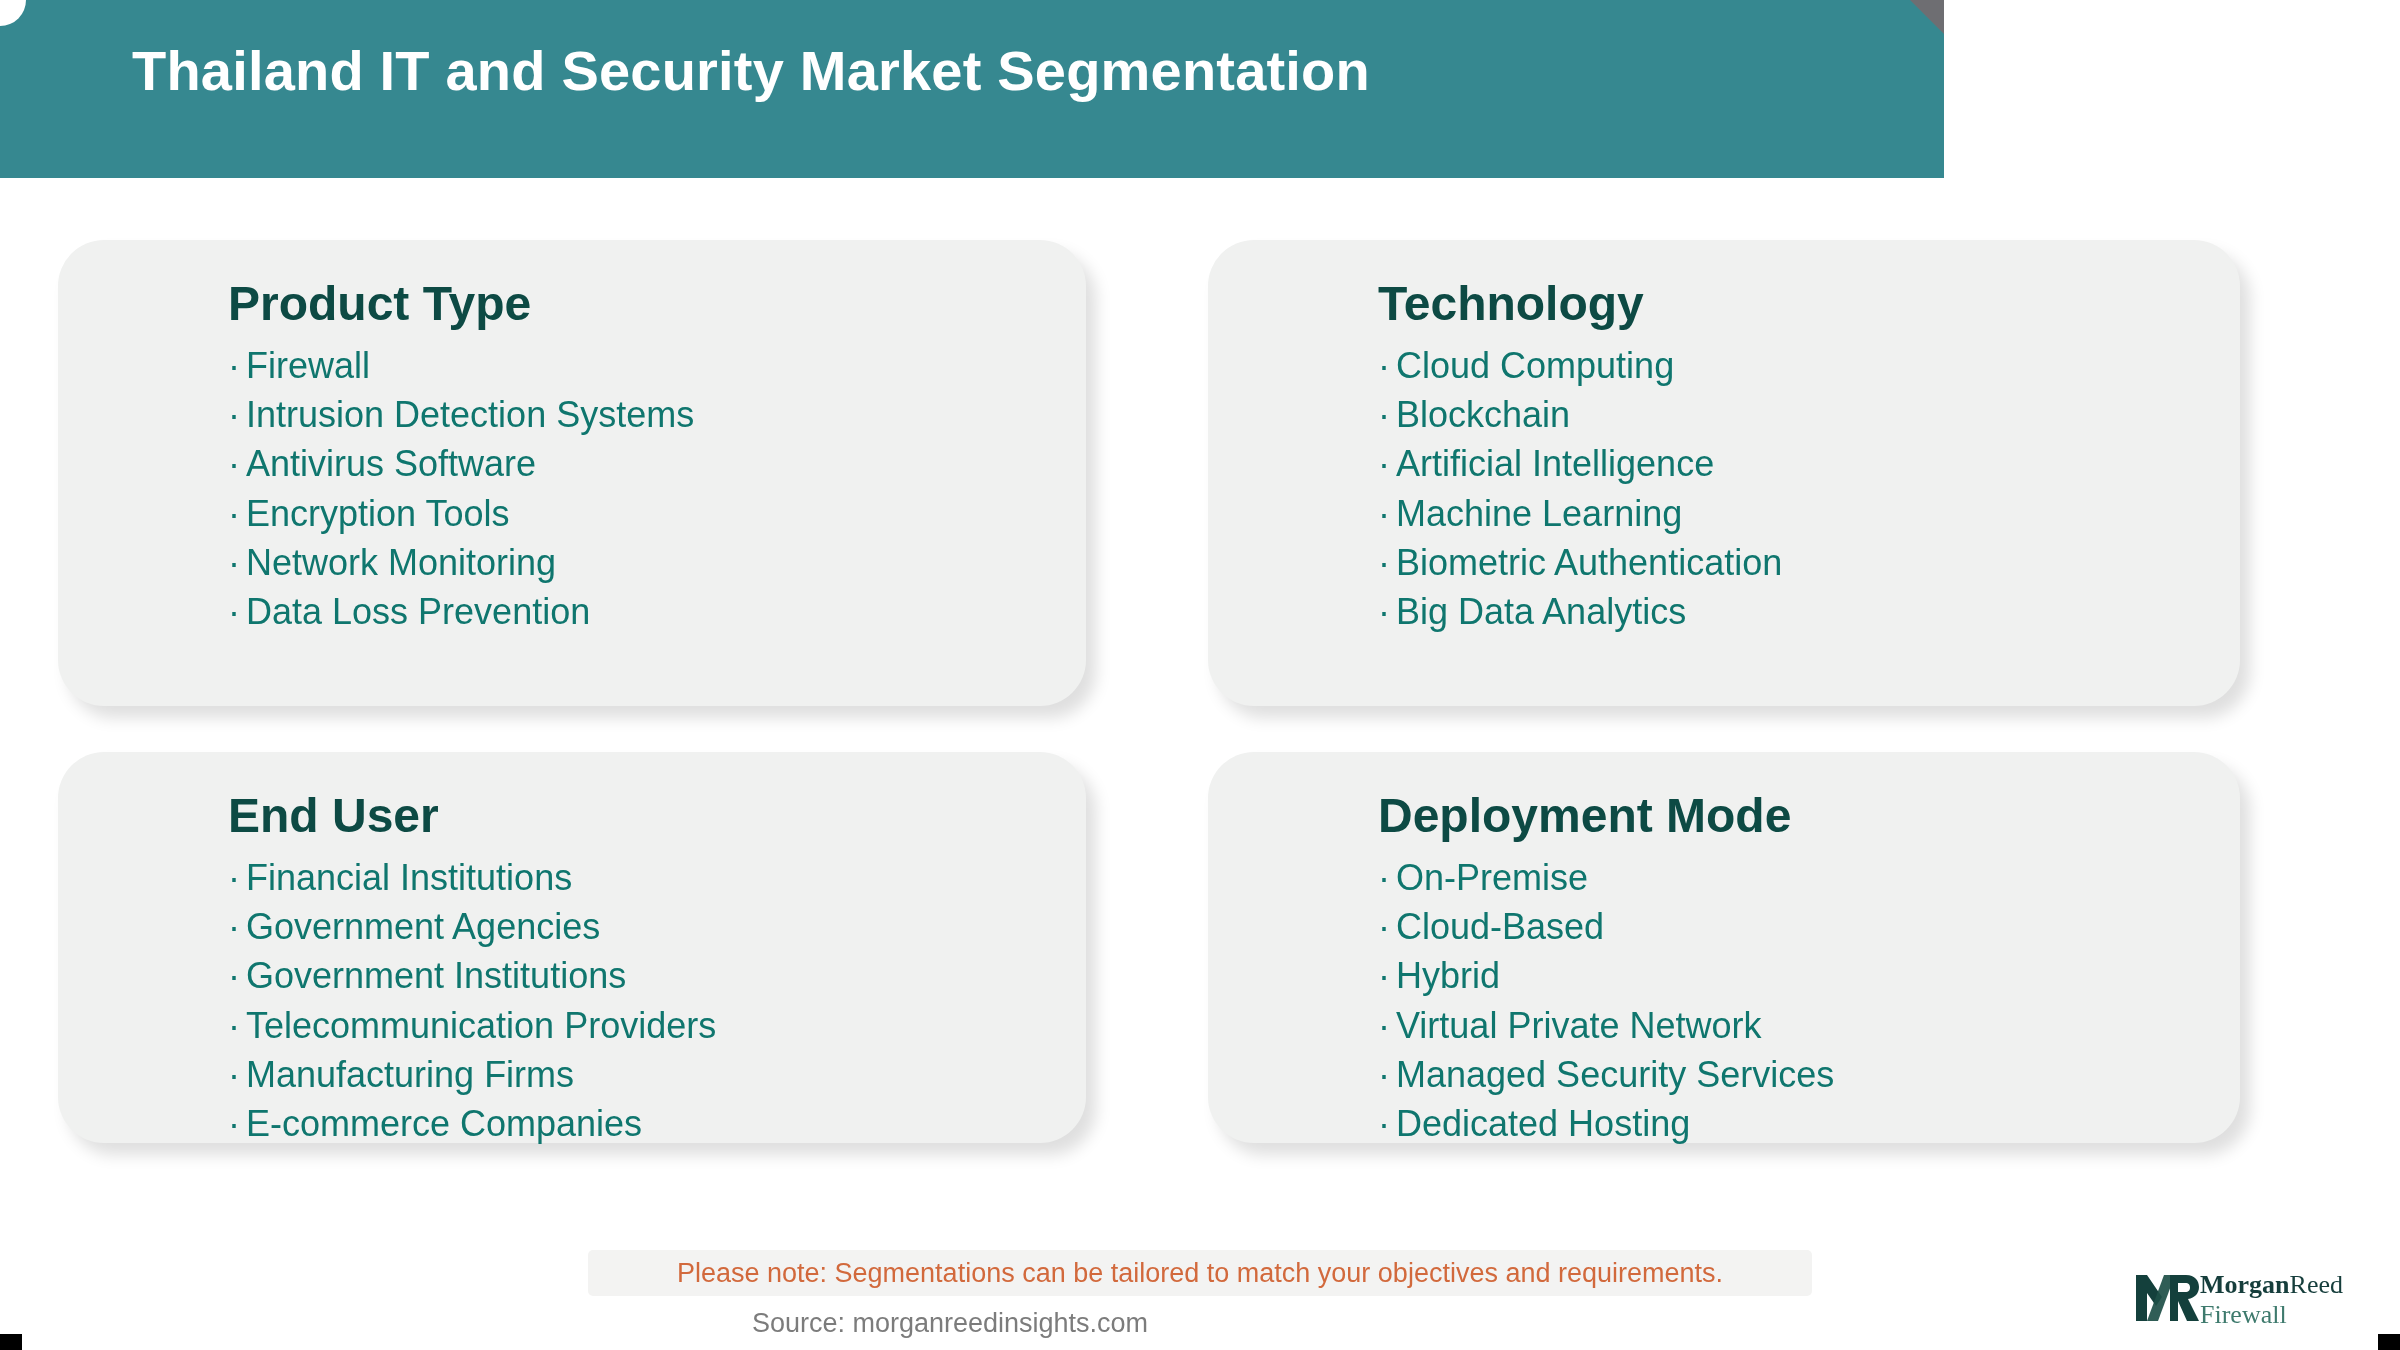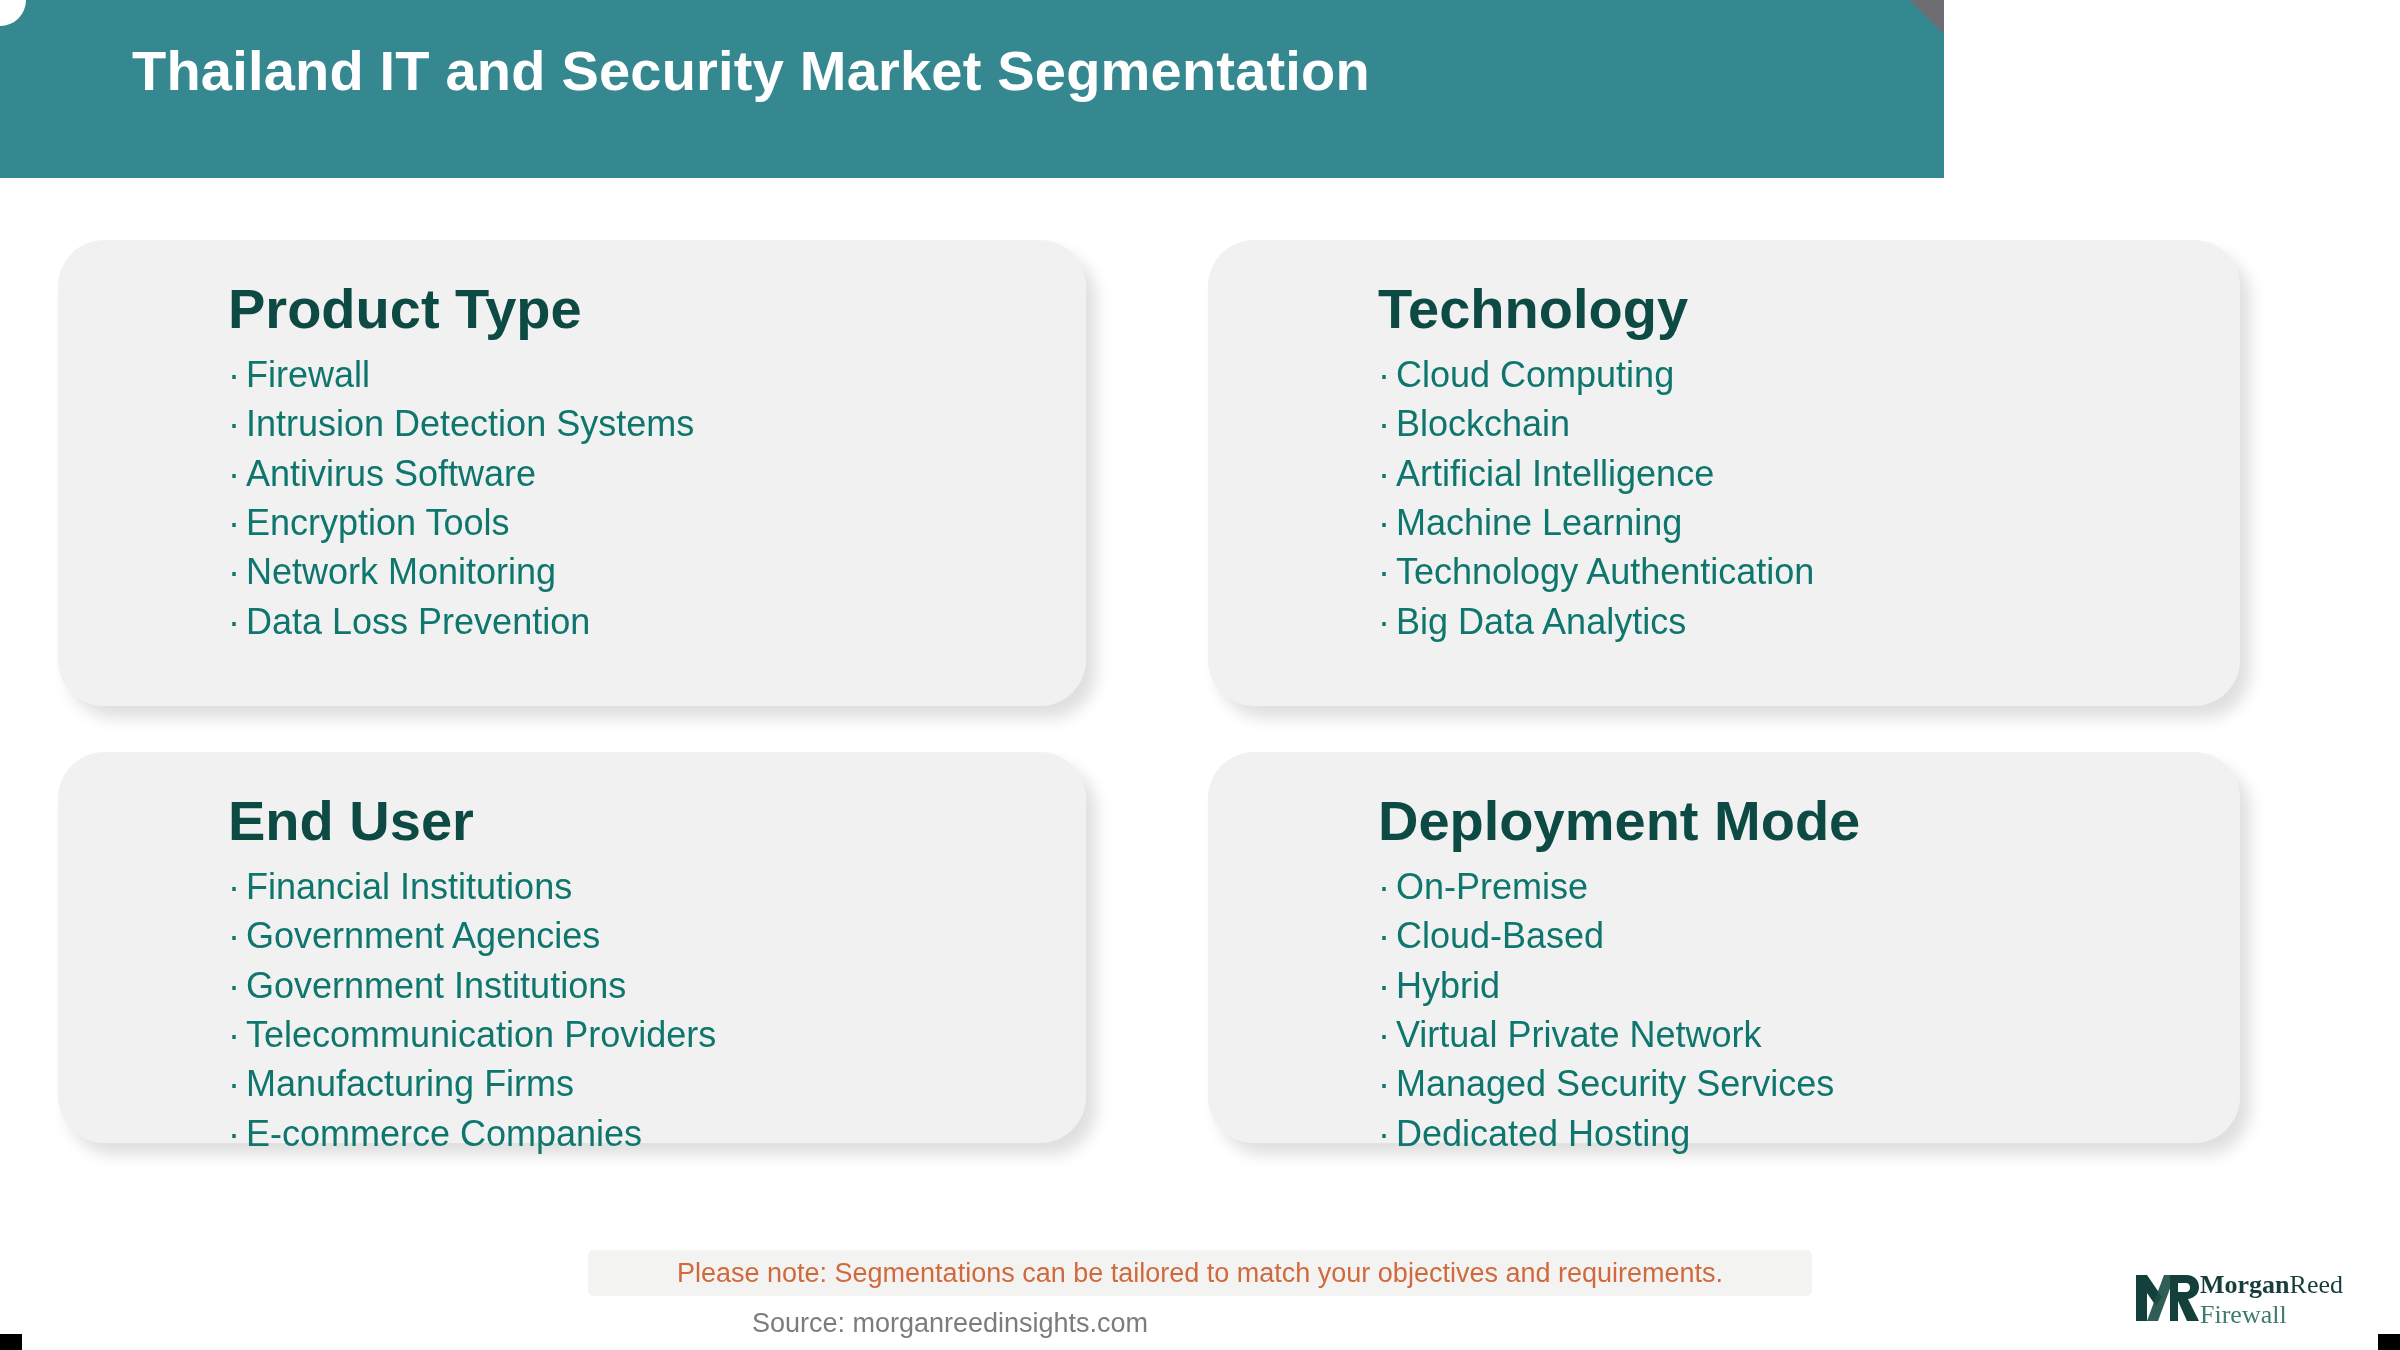--- a/index.html
+++ b/index.html
@@ -74,21 +74,21 @@
   .card-c0 { left: 58px;   width: 1028px; }
   .card-c1 { left: 1208px; width: 1032px; }
 
   .card-inner {
     position: absolute;
     left: 170px;
     top: 36px;
     right: 26px;
   }
   .card-title {
-    font-size: 56px;
+    font-size: 48px;
     font-weight: bold;
     color: #0d4a44;
     line-height: 1.18;
     margin: 0 0 8px 0;
     white-space: nowrap;
   }
   .card-list {
     list-style: none;
     margin: 0;
     padding: 0;
@@ -210,21 +210,21 @@
   </div>
 
   <div class="card card-r0 card-c1">
     <div class="card-inner">
       <h2 class="card-title">Technology</h2>
       <ul class="card-list">
         <li><span class="bullet-dot">·</span><span>Cloud Computing</span></li>
         <li><span class="bullet-dot">·</span><span>Blockchain</span></li>
         <li><span class="bullet-dot">·</span><span>Artificial Intelligence</span></li>
         <li><span class="bullet-dot">·</span><span>Machine Learning</span></li>
-        <li><span class="bullet-dot">·</span><span>Technology Authentication</span></li>
+        <li><span class="bullet-dot">·</span><span>Biometric Authentication</span></li>
         <li><span class="bullet-dot">·</span><span>Big Data Analytics</span></li>
       </ul>
     </div>
   </div>
 
   <div class="card card-r1 card-c0">
     <div class="card-inner">
       <h2 class="card-title">End User</h2>
       <ul class="card-list">
         <li><span class="bullet-dot">·</span><span>Financial Institutions</span></li>

